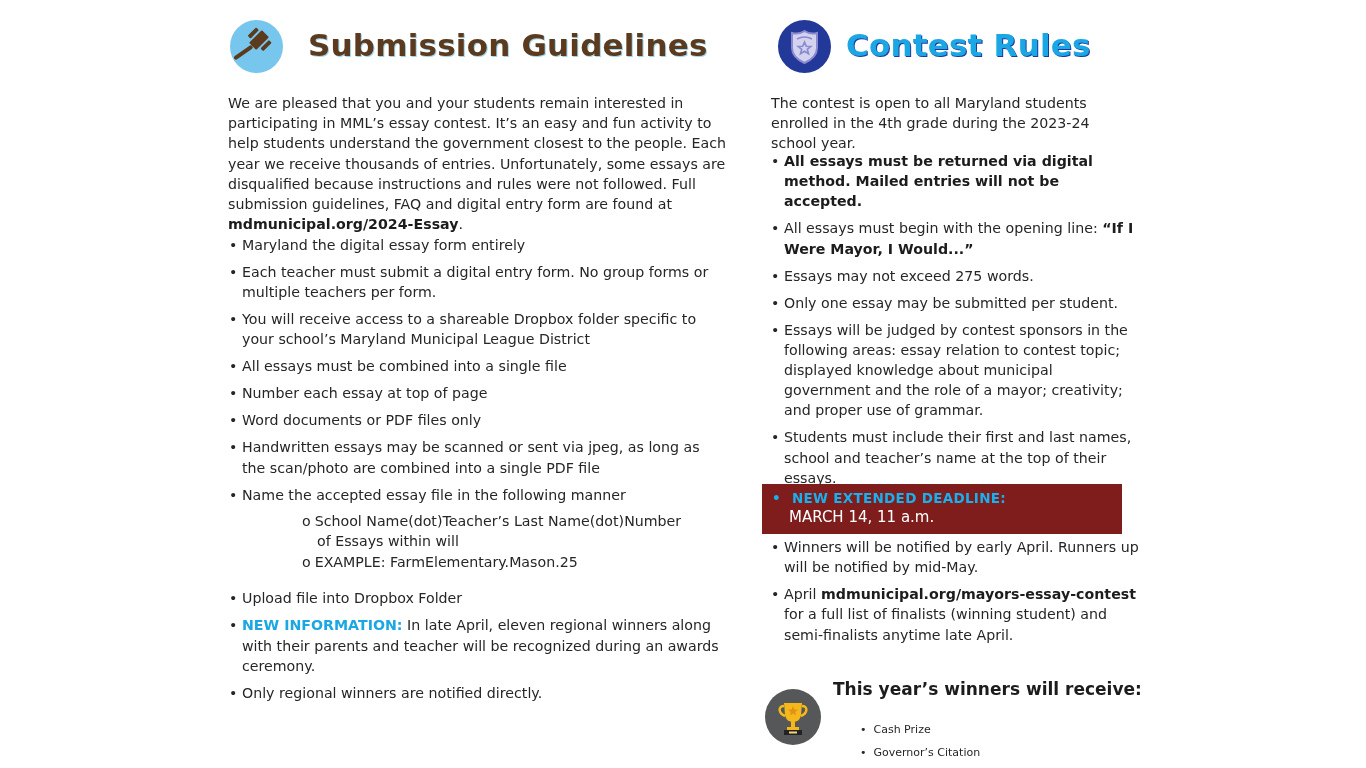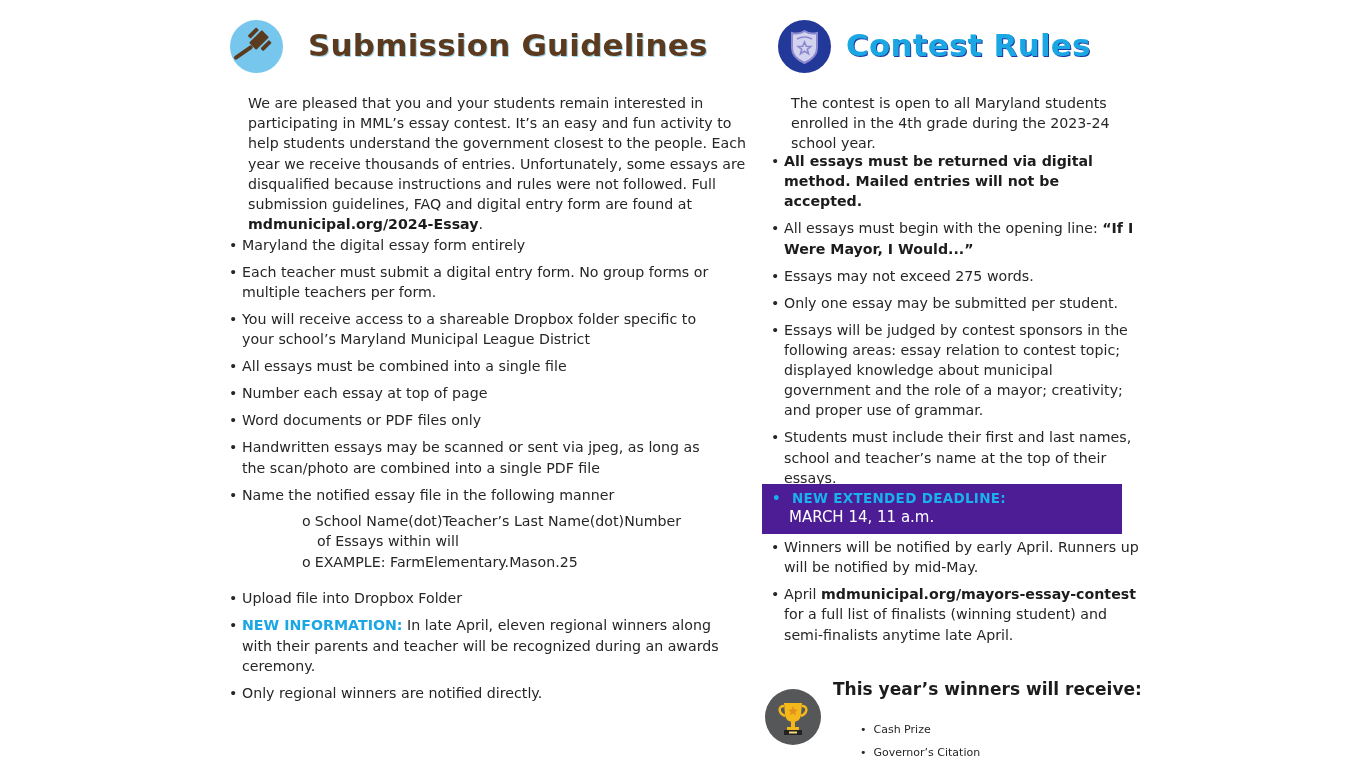--- a/index.html
+++ b/index.html
@@ -11,39 +11,39 @@
 
   .hdr { position: absolute; top: 19px; height: 56px; }
   .hdr .badge { position: absolute; left: 2px; top: 1px; width: 53px; height: 53px; border-radius: 50%; }
   .hdr .title { position: absolute; top: 8px; white-space: nowrap;
                 font-family: "DejaVu Sans", sans-serif; font-weight: bold; font-size: 31px; letter-spacing: 0.2px; }
   .left .hdr .badge { background: #77c6ee; }
   .left .hdr .title { left: 80px; color: #5b3a1e; text-shadow: 1px 1px 0 #9fd6ee; }
   .right .hdr .badge { left: 16px; background: #23399a; }
   .right .hdr .title { left: 84px; color: #1aa7e4; text-shadow: 1px 1px 0 #1e3aa0; }
 
-  .txt { font-size: 14.2px; line-height: 20.2px; margin-left: 20px; }
+  .txt { font-size: 14.2px; line-height: 20.2px; }
   .intro { position: absolute; top: 93px; }
   .left .intro { left: 0; width: 500px; }
   .right .intro { left: 9px; width: 360px; }
 
   ul.bl { list-style: none; margin: 0; padding: 0; position: absolute; }
   ul.bl li { position: relative; padding-left: 14px; margin-bottom: 6.8px; }
   ul.bl li::before { content: "\2022"; position: absolute; left: 1px; top: 0; }
   .left ul.bl { top: 235px; left: 0; width: 492px; }
   .right ul.bl { left: 8px; width: 370px; }
   ul.sub { list-style: none; margin: 6px 0 0 0; padding: 0; }
   ul.sub li { padding-left: 60px; margin-bottom: 1px; }
   ul.sub li::before { content: none; }
   ul.sub li span.o { margin-right: 4px; }
   ul.sub li .cont { display: block; padding-left: 15px; }
   b, strong { font-weight: bold; color: #1c1c1c; }
   .accent { color: #1aa7e4; font-weight: bold; }
 
-  .deadline { position: absolute; left: 0; top: 484px; width: 360px; height: 50px; background: #4c1d95; }
+  .deadline { position: absolute; left: 0; top: 484px; width: 360px; height: 50px; background: #7f1d1d; }
   .deadline .lbl { position: absolute; left: 10px; top: 6px; color: #19b0ee; font-weight: bold; font-size: 13.5px; letter-spacing: 0.3px; }
   .deadline .lbl .dot { margin-right: 11px; }
   .deadline .date { position: absolute; left: 27px; top: 24px; color: #ffffff; font-size: 15px; }
 
   .prize-icon { position: absolute; left: 3px; top: 689px; width: 56px; height: 56px; border-radius: 50%; background: #555758; }
   .prize-title { position: absolute; left: 71px; top: 679px; font-size: 17px; font-weight: bold; color: #1c1c1c; white-space: nowrap; }
   .prize-list { position: absolute; left: 90px; top: 710px; font-size: 11px; line-height: 23px; list-style: none; margin: 8px; padding: 0; }
   .prize-list li::before { content: "\2022"; margin-right: 7px; }
 </style>
 </head>
@@ -70,21 +70,21 @@
 
   <ul class="bl txt">
     <li>Maryland the digital essay form entirely</li>
     <li>Each teacher must submit a digital entry form. No group forms or multiple teachers per form.</li>
     <li>You will receive access to a shareable Dropbox folder specific to your school’s Maryland Municipal League District</li>
     <li>All essays must be combined into a single file</li>
     <li>Number each essay at top of page</li>
     <li>Word documents or PDF files only</li>
     <li>Handwritten essays may be scanned or sent via jpeg, as long as the scan/photo are combined into a single PDF file</li>
     <li>
-      <span>Name the notified essay file in the following manner</span>
+      <span>Name the accepted essay file in the following manner</span>
       <ul class="sub">
         <li>
           <span class="o">o</span><span>School Name(dot)Teacher’s Last Name(dot)Number</span>
           <span class="cont">of Essays within will</span>
         </li>
         <li style="margin-bottom:16px">
           <span class="o">o</span><span>EXAMPLE: FarmElementary.Mason.25</span>
         </li>
       </ul>
     </li>

